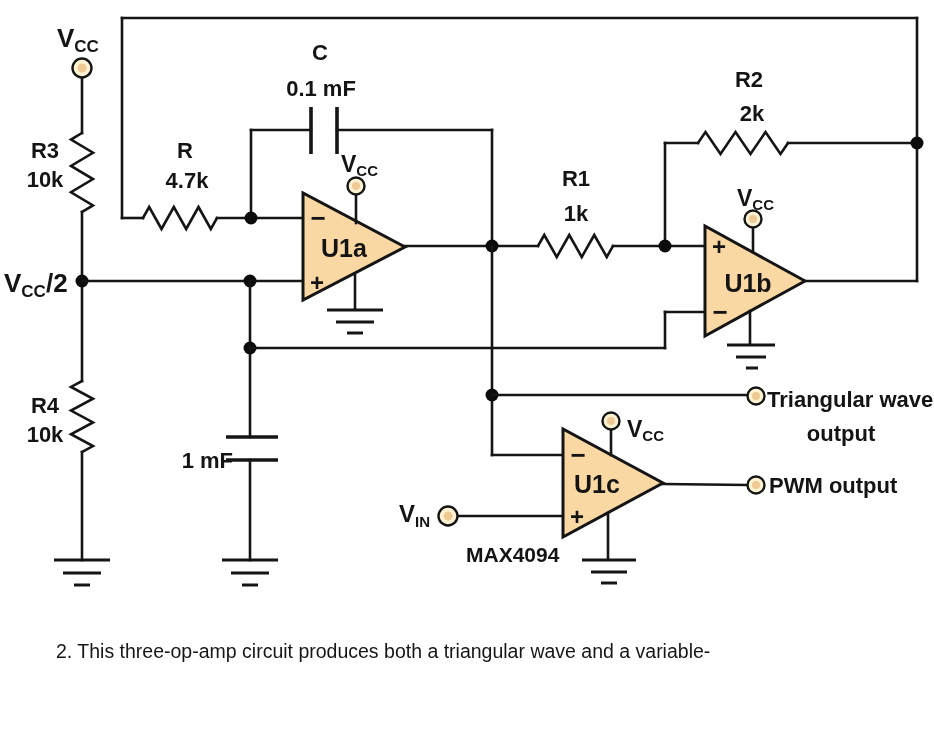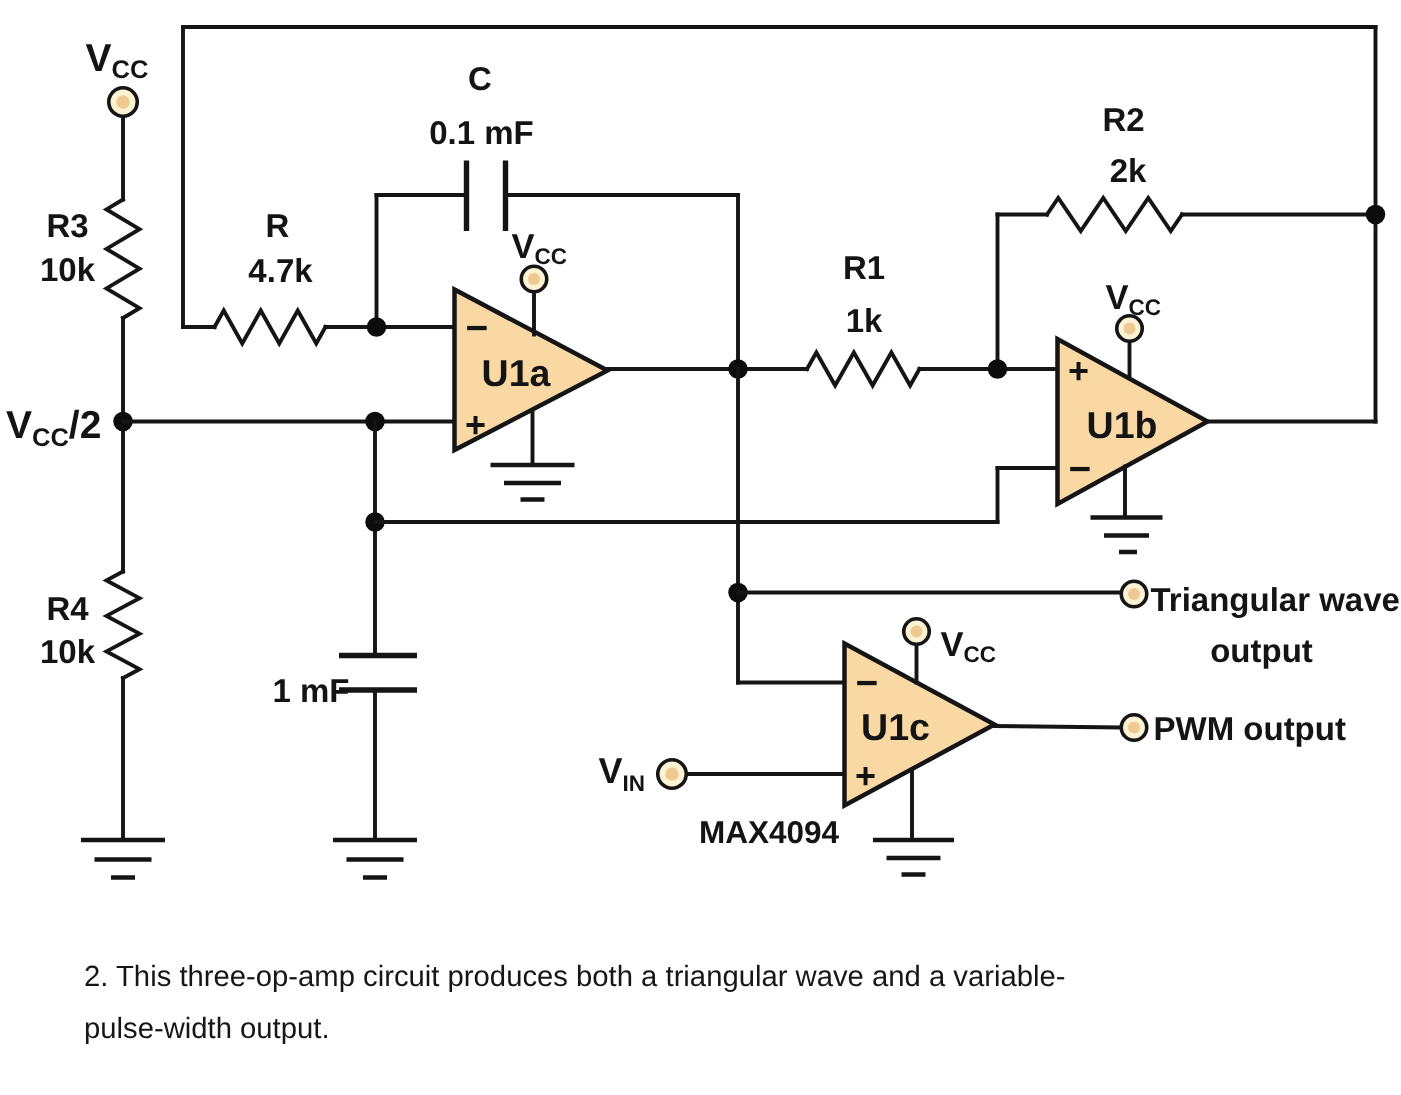--- a/index.html
+++ b/index.html
@@ -171,15 +171,14 @@
     <text class="lbl" x="841" y="441" font-size="22" text-anchor="middle">output</text>
     <line class="wire" x1="663" y1="484" x2="747" y2="485"></line>
     <circle class="term" cx="756" cy="485" r="8.5" fill="#fdf2d2"></circle>
     <circle cx="756" cy="485" r="4" fill="#eec994"></circle>
     <text class="lbl" x="769" y="493" font-size="22">PWM output</text>
   </g>
 </svg>
 
   <div class="cap">
     <div>2. This three-op-amp circuit produces both a triangular wave and a variable-</div>
-    <div>pulse-width output.</div>
   </div>
 </div>
 
 </body></html>

